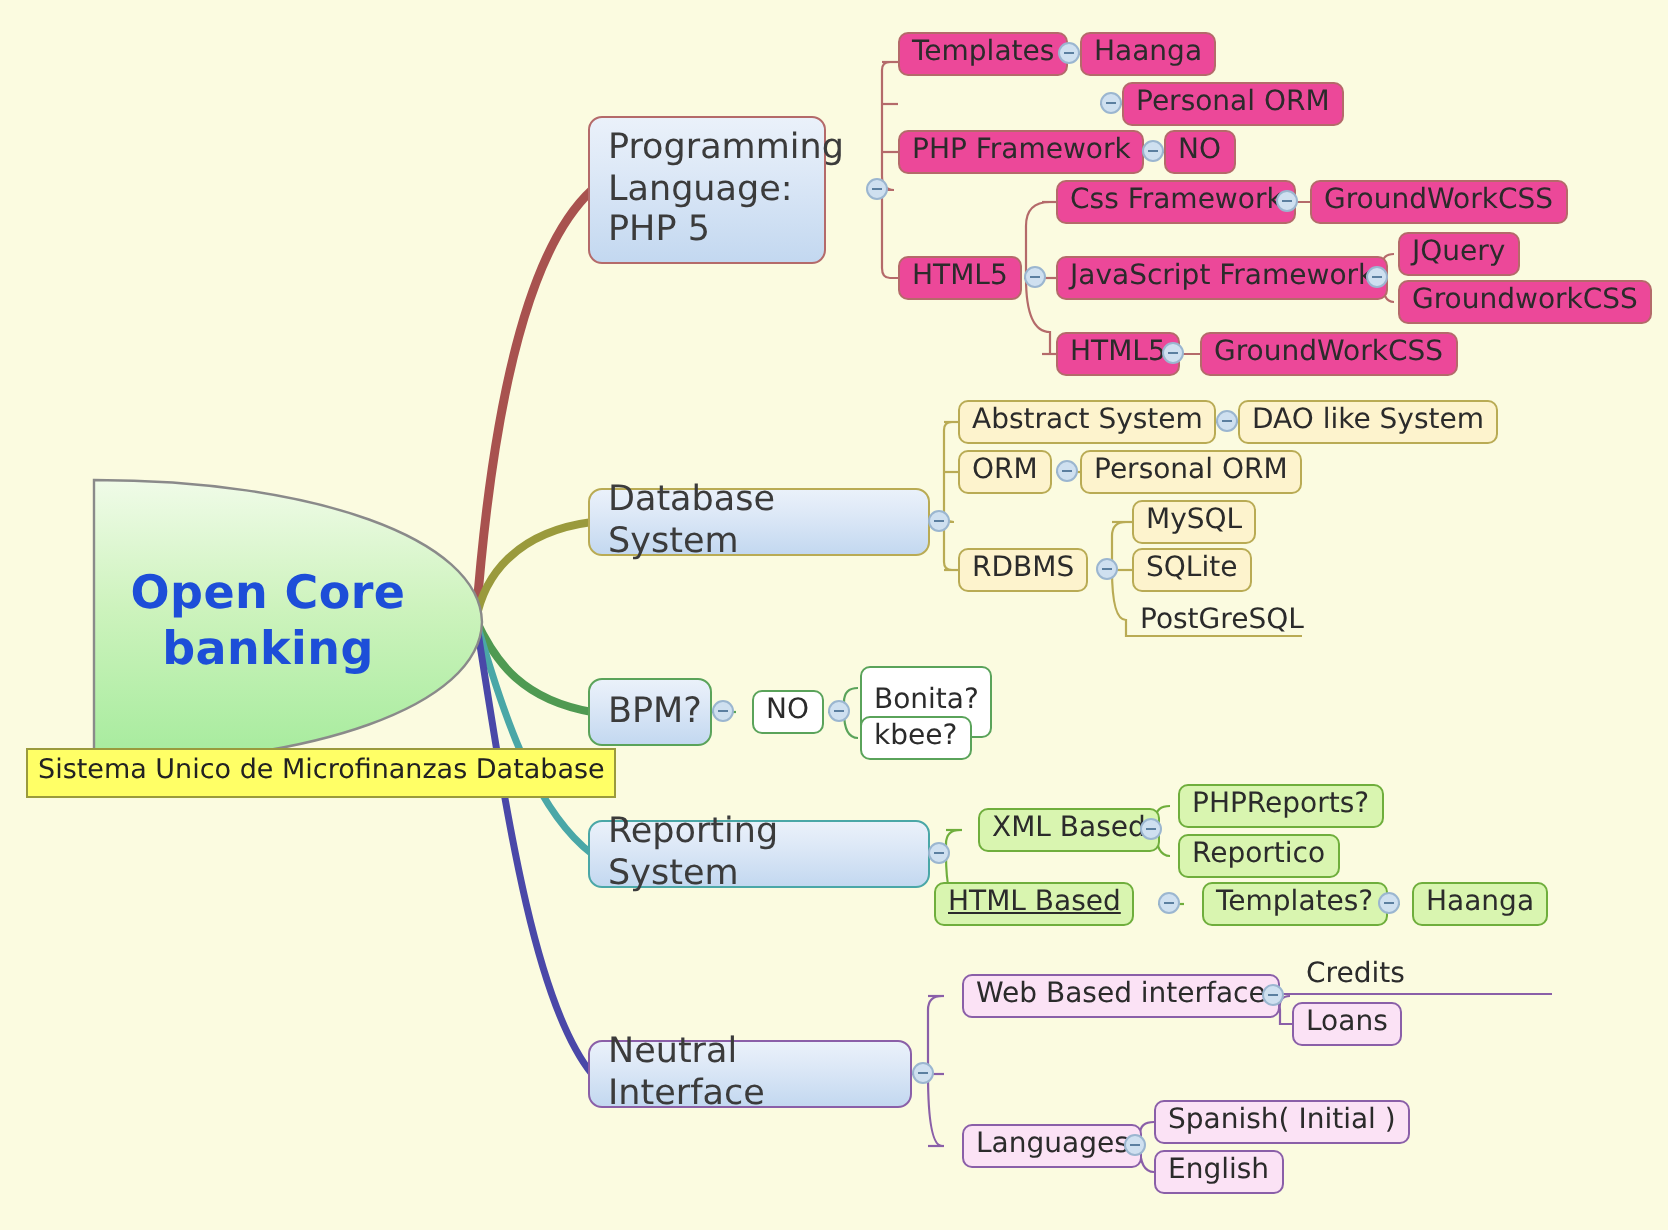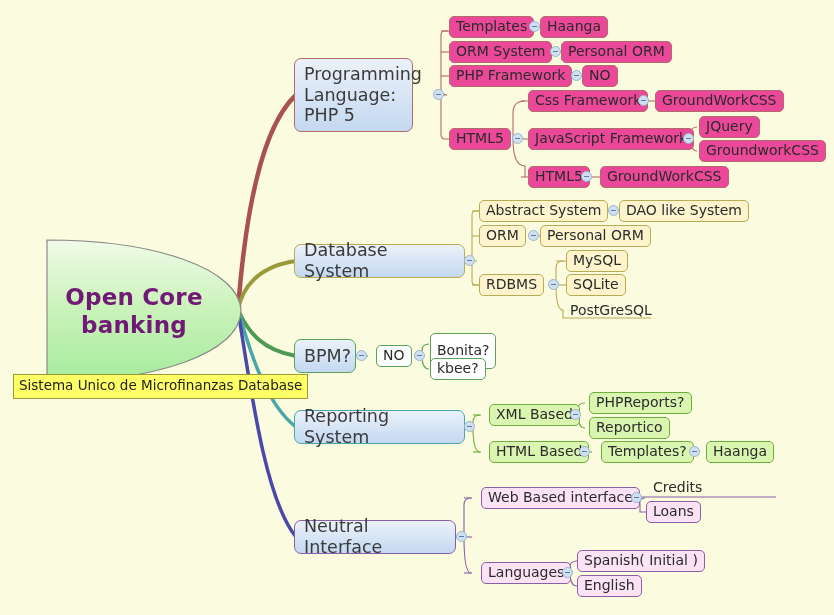--- a/index.html
+++ b/index.html
@@ -34,21 +34,21 @@
     justify-content: center;
     text-align: center;
     box-sizing: border-box;
     padding: 0 26px 0 8px;
   }
   .root-label {
     position: relative;
     z-index: 3;
     font-size: 23px;
     font-weight: bold;
-    color: #701a75;
+    color: #1d4ed8;
     line-height: 1.22;
     letter-spacing: 0.2px;
     white-space: pre-line;
   }
   .root-shape {
     position: absolute;
     left: 46px; top: 238px;
     width: 196px; height: 146px;
     z-index: 1;
   }
@@ -264,23 +264,20 @@
     <span>Neutral Interface</span>
   </div>
 
   <div class="node sub pal-purple" style="left:449px; top:16px; height:22px;">
     <span>Templates</span>
   </div>
   <div class="node sub pal-purple" style="left:540px; top:16px; height:22px;">
     <span>Haanga</span>
   </div>
 
-  <div class="node sub pal-purple" style="left:449px; top:41px; height:22px;">
-    <span>ORM System</span>
-  </div>
   <div class="node sub pal-purple" style="left:561px; top:41px; height:22px;">
     <span>Personal ORM</span>
   </div>
 
   <div class="node sub pal-purple" style="left:449px; top:65px; height:22px;">
     <span>PHP Framework</span>
   </div>
   <div class="node sub pal-purple" style="left:582px; top:65px; height:22px;">
     <span>NO</span>
   </div>
@@ -353,21 +350,21 @@
   <div class="node sub pal-green" style="left:489px; top:404px; height:22px;">
     <span>XML Based</span>
   </div>
   <div class="node sub pal-green" style="left:589px; top:392px; height:22px;">
     <span>PHPReports?</span>
   </div>
   <div class="node sub pal-green" style="left:589px; top:417px; height:22px;">
     <span>Reportico</span>
   </div>
 
-  <div class="node sub pal-green" style="left:489px; top:441px; height:22px;">
+  <div class="node sub pal-green" style="left:467px; top:441px; height:22px;text-decoration:underline;">
     <span>HTML Based</span>
   </div>
   <div class="node sub pal-green" style="left:601px; top:441px; height:22px;">
     <span>Templates?</span>
   </div>
   <div class="node sub pal-green" style="left:706px; top:441px; height:22px;">
     <span>Haanga</span>
   </div>
 
   <div class="node sub pal-pink" style="left:481px; top:487px; height:22px;">

